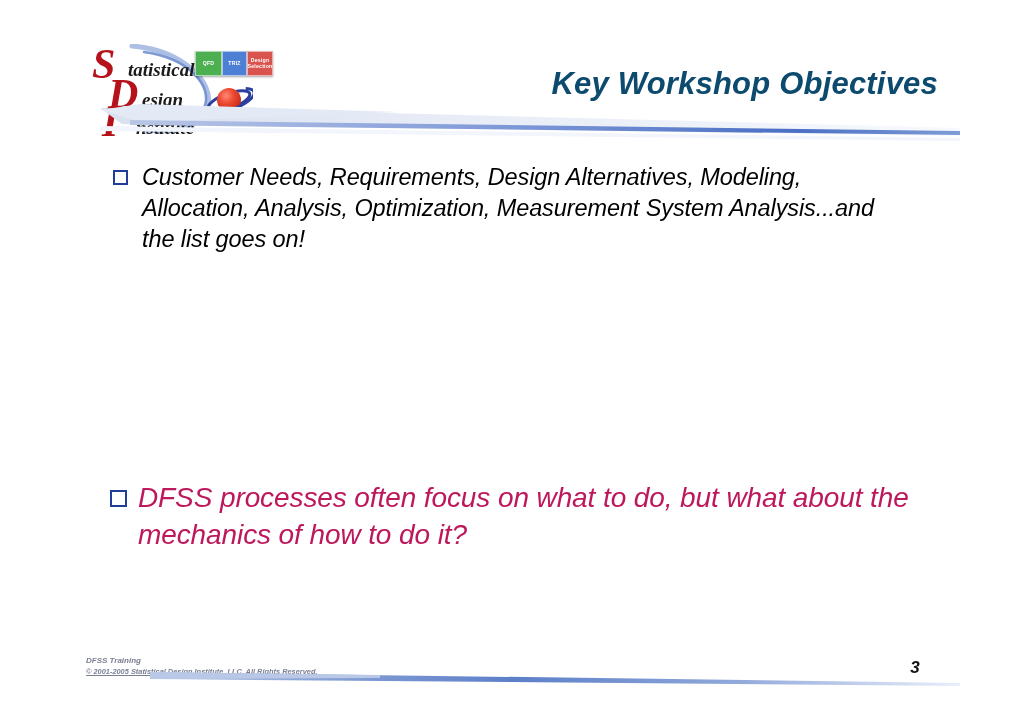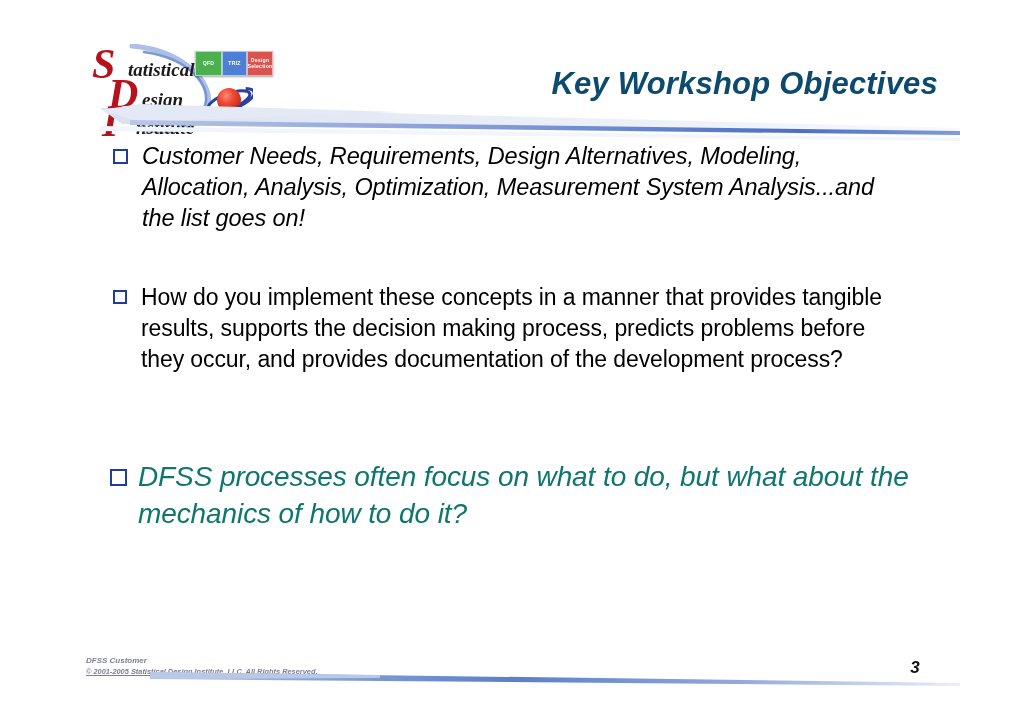--- a/index.html
+++ b/index.html
@@ -98,21 +98,21 @@
     left: 100px;
     top: 100px;
     width: 860px;
     height: 44px;
   }
 
   
   #body-content {
     position: absolute;
     left: 0;
-    top: 133px;
+    top: 154px;
     width: 1004px;
     height: 490px;
   }
 
   .bullet {
     position: absolute;
     display: flex;
     align-items: flex-start;
   }
   .bullet-marker {
@@ -169,21 +169,21 @@
     width: 810px;
   }
   #bullet-3 .bullet-marker {
     width: 17px; height: 17px;
     margin-top: 11px;
     margin-right: 11px;
   }
   #bullet-3 .bullet-text {
     font-size: 28px;
     font-style: italic;
-    color: #0f766e;
+    color: #be185d;
     line-height: 37px;
     letter-spacing: -0.1px;
   }
 
   
   #footer {
     position: absolute;
     left: 0;
     top: 640px;
     width: 1024px;
@@ -294,35 +294,31 @@
     </svg>
   </div>
 
   <div id="body-content">
 
     <div class="bullet" id="bullet-1">
       <span class="bullet-marker"></span>
       <span class="bullet-text">Customer Needs, Requirements, Design Alternatives, Modeling, Allocation, Analysis, Optimization, Measurement System Analysis...and the list goes on!</span>
     </div>
 
-    <div class="bullet" id="bullet-2">
-      <span class="bullet-marker"></span>
-      <span class="bullet-text">How do you implement these concepts in a manner that provides tangible results, supports the decision making process, predicts problems before they occur, and provides documentation of the development process?</span>
-    </div>
 
     <div class="bullet" id="bullet-3">
       <span class="bullet-marker"></span>
       <span class="bullet-text">DFSS processes often focus on what to do, but what about the mechanics of how to do it?</span>
     </div>
   </div>
 
   <div id="footer">
 
     <div id="footer-text">
-      <div id="footer-line-1">DFSS Customer</div>
+      <div id="footer-line-1">DFSS Training</div>
       <div id="footer-line-2">© 2001-2005 Statistical Design Institute, LLC.  All Rights Reserved.</div>
     </div>
 
     <svg id="footer-swoosh" viewBox="0 0 880 20" preserveAspectRatio="none">
       <defs>
         <linearGradient id="footGrad" x1="0" y1="0" x2="1" y2="0">
           <stop offset="0%" stop-color="#c3cfe8"></stop>
           <stop offset="18%" stop-color="#8ea6d8"></stop>
           <stop offset="45%" stop-color="#5d7fc9"></stop>
           <stop offset="72%" stop-color="#90a8da"></stop>

